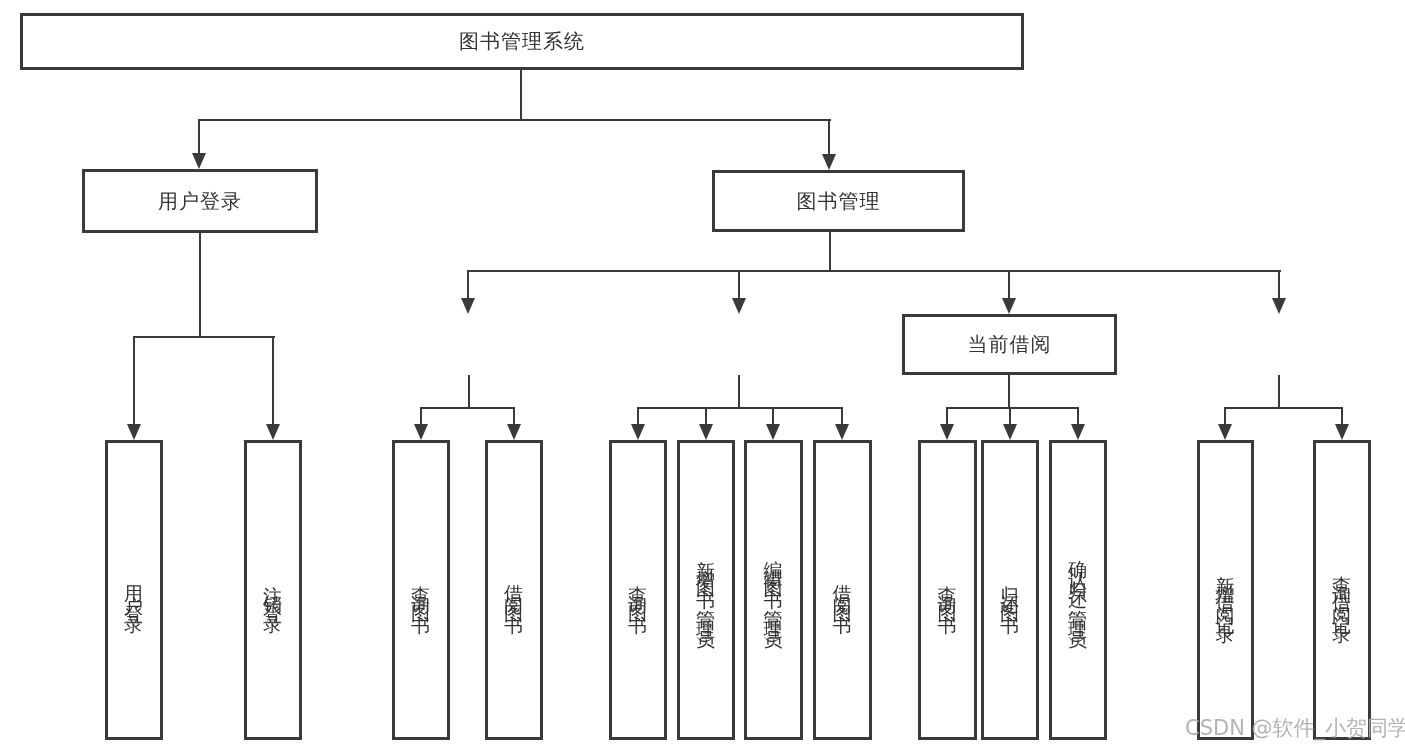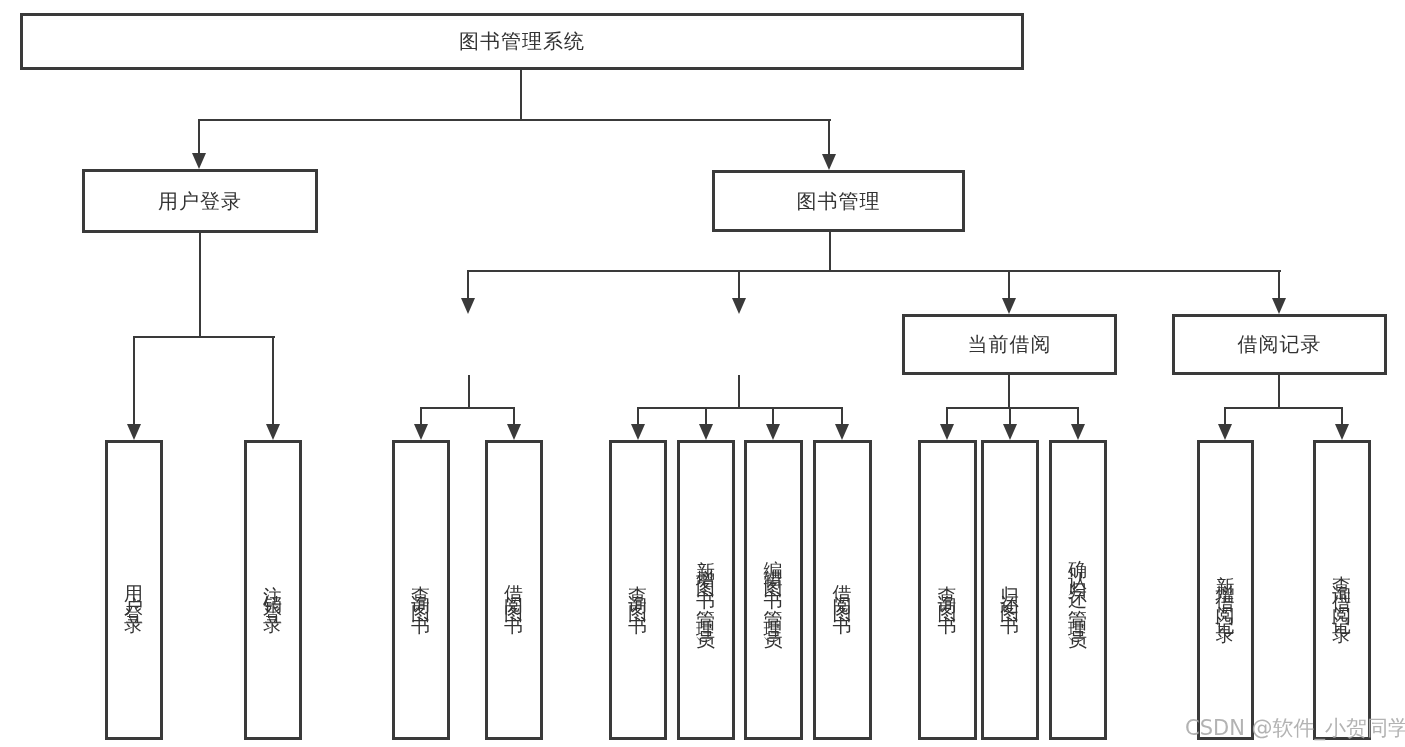--- a/index.html
+++ b/index.html
@@ -85,21 +85,20 @@
   <div class="vline" style="left:467px;top:270px;height:29px"></div>
   <div class="arrow" style="left:461px;top:298px"></div>
   <div class="vline" style="left:738px;top:270px;height:29px"></div>
   <div class="arrow" style="left:732px;top:298px"></div>
   <div class="vline" style="left:1008px;top:270px;height:29px"></div>
   <div class="arrow" style="left:1002px;top:298px"></div>
   <div class="vline" style="left:1278px;top:270px;height:29px"></div>
   <div class="arrow" style="left:1272px;top:298px"></div>
 
   <div class="node" style="left:902px;top:314px;width:215px;height:61px">当前借阅</div>
-  <div class="node" style="left:1172px;top:314px;width:215px;height:61px">借阅记录</div>
 
   <div class="vline" style="left:468px;top:375px;height:33px"></div>
   <div class="vline" style="left:738px;top:375px;height:33px"></div>
   <div class="vline" style="left:1008px;top:375px;height:33px"></div>
   <div class="vline" style="left:1278px;top:375px;height:33px"></div>
 
   <div class="hline" style="left:420px;top:407px;width:95px"></div>
   <div class="hline" style="left:637px;top:407px;width:206px"></div>
   <div class="hline" style="left:946px;top:407px;width:133px"></div>
   <div class="hline" style="left:1224px;top:407px;width:119px"></div>

